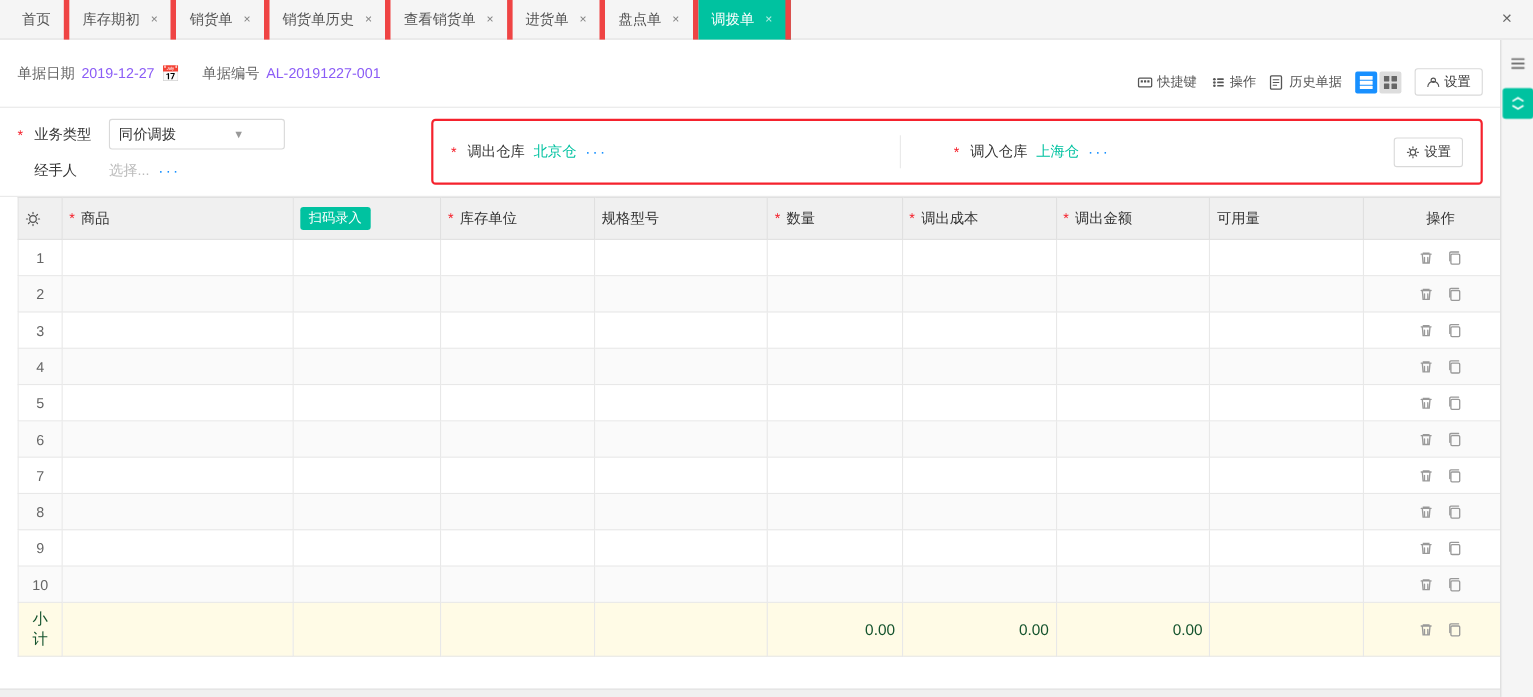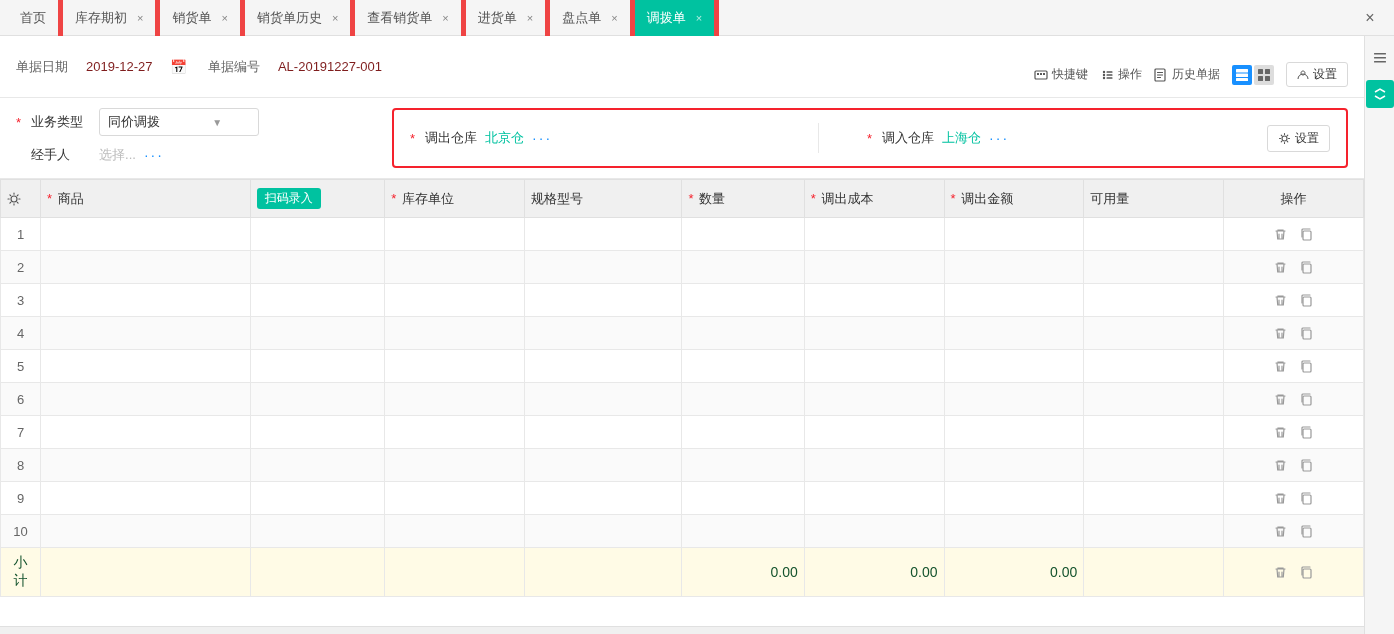--- a/index.html
+++ b/index.html
@@ -53,25 +53,25 @@
     .form-header {
       display: flex;
       align-items: center;
       padding: 10px 16px;
       border-bottom: 1px solid #e8e8e8;
       gap: 20px;
     }
     .form-field {
       display: flex;
       align-items: center;
-      gap: 18px;
+      gap: 6px;
       font-size: 13px;
     }
     .form-field label { color: #666; }
-    .form-field .value { color: #7f1d1d; font-weight: 500; }
+    .form-field .value { color: #8b5cf6; font-weight: 500; }
     .calendar-icon { color: #1890ff; cursor: pointer; font-size: 14px; }
 
     .header-actions {
       margin-left: auto;
       display: flex;
       align-items: center;
       gap: 12px;
       font-size: 12px;
       color: #555;
       margin-top: 16px;
@@ -186,20 +186,21 @@
 
     
     .table-section {
       overflow: auto;
       flex: 1;
     }
     table {
       width: 100%;
       border-collapse: collapse;
       font-size: 13px;
+      margin-left: 16px;
     }
     thead tr {
       background: #f0f0f0;
     }
     thead th {
       padding: 8px 6px;
       border: 1px solid #e0e0e0;
       text-align: left;
       font-weight: normal;
       color: #333;

